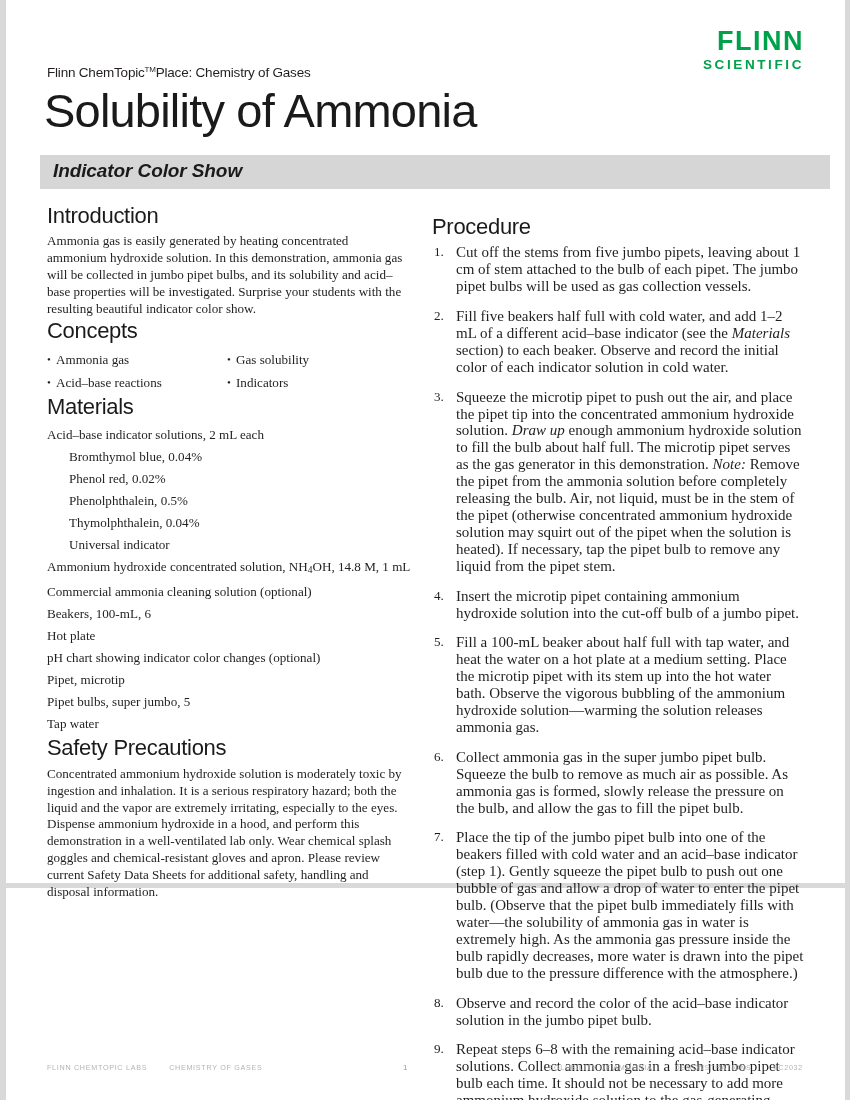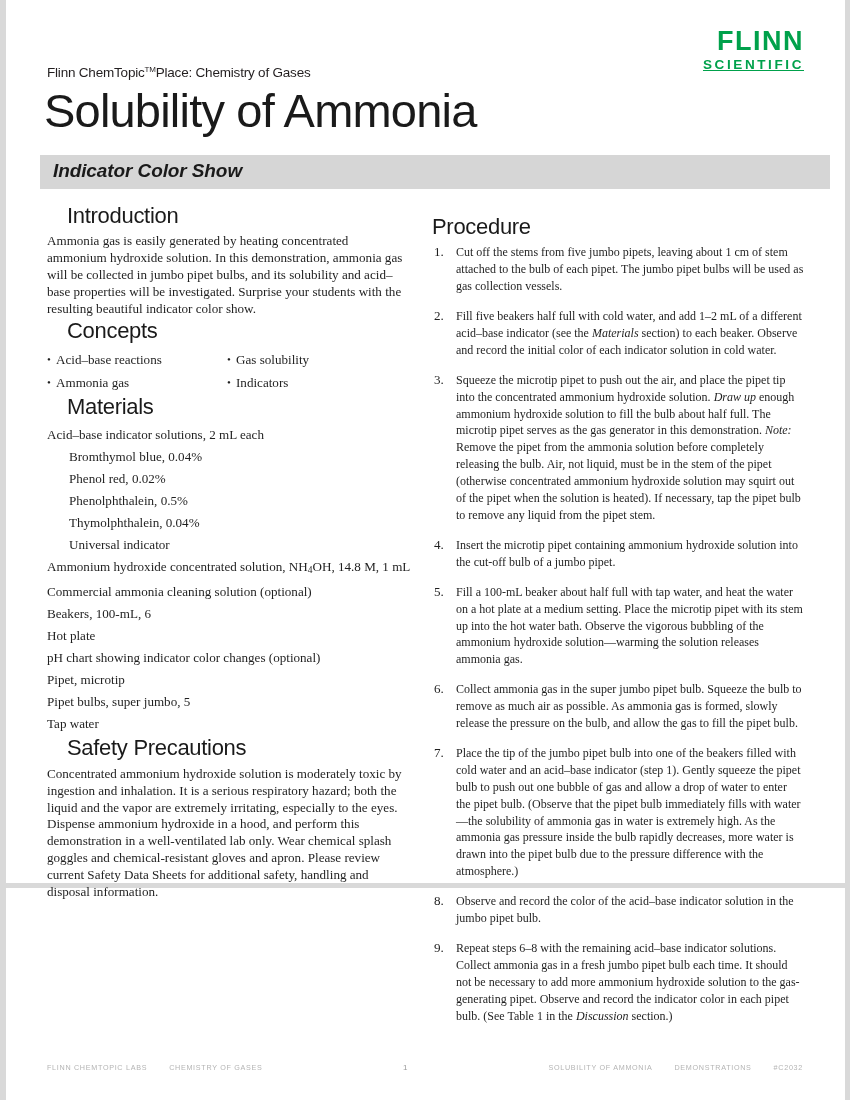--- a/index.html
+++ b/index.html
@@ -60,21 +60,20 @@
     display: block;
   }
   .logo-sub {
     font-family: "Liberation Sans", sans-serif;
     font-weight: bold;
     font-size: 13.5px;
     letter-spacing: 2.6px;
     color: #00a14b;
     display: block;
     margin-top: 3px;
-    text-decoration: underline;
   }
 
   
   .kicker {
     position: absolute;
     left: 47px;
     top: 65px;
     font-family: "Liberation Sans", sans-serif;
     font-size: 13.5px;
     letter-spacing: -0.2px;
@@ -130,21 +129,21 @@
   }
   h2.sec {
     font-family: "Liberation Sans", sans-serif;
     font-weight: normal;
     font-size: 22px;
     letter-spacing: -0.3px;
     color: #1a1a1a;
     margin: 0 0 5px 0;
     line-height: 1.15;
   }
-  .col-left h2.sec { margin-top: 0; margin-left: 20px; }
+  .col-left h2.sec { margin-top: 0; }
   .sec-gap { margin-top: 20px; }
 
   p.body {
     font-family: "Liberation Serif", serif;
     font-size: 13.1px;
     line-height: 16.9px;
     margin: 0;
     color: #1f1f1f;
     text-align: left;
   }
@@ -188,21 +187,21 @@
     margin: 4px 0 0 0;
     padding: 0;
     list-style: none;
     counter-reset: step;
   }
   ol.proc > li {
     position: relative;
     padding-left: 24px;
     margin-bottom: 13px;
     font-family: "Liberation Serif", serif;
-    font-size: 12px;
+    font-size: 15px;
     line-height: 16.9px;
     color: #1f1f1f;
   }
   ol.proc > li::before {
     counter-increment: step;
     content: counter(step) ".";
     position: absolute;
     left: 2px;
     top: 0;
     font-family: "Liberation Serif", serif;
@@ -259,22 +258,22 @@
   <div class="subtitle-text">Indicator Color Show</div>
 
   <div class="col-left">
 
     <h2 class="sec">Introduction</h2>
     <p class="body">Ammonia gas is easily generated by heating concentrated ammonium hydroxide solution. In this demonstration, ammonia gas will be collected in jumbo pipet bulbs, and its solubility and acid–base properties will be investigated. Surprise your students with the resulting beautiful indicator color show.</p>
 
     <h2 class="sec sec-gap">Concepts</h2>
     <div class="concepts">
       <div class="concepts-col">
+        <div class="concept-item"><span class="bullet">•</span><span>Ammonia gas</span></div>
         <div class="concept-item"><span class="bullet">•</span><span>Acid–base reactions</span></div>
-        <div class="concept-item"><span class="bullet">•</span><span>Ammonia gas</span></div>
       </div>
       <div class="concepts-col">
         <div class="concept-item"><span class="bullet">•</span><span>Gas solubility</span></div>
         <div class="concept-item"><span class="bullet">•</span><span>Indicators</span></div>
       </div>
     </div>
 
     <h2 class="sec sec-gap">Materials</h2>
     <div class="mat-list">
       <div class="mat-line">Acid–base indicator solutions, 2 mL each</div>

